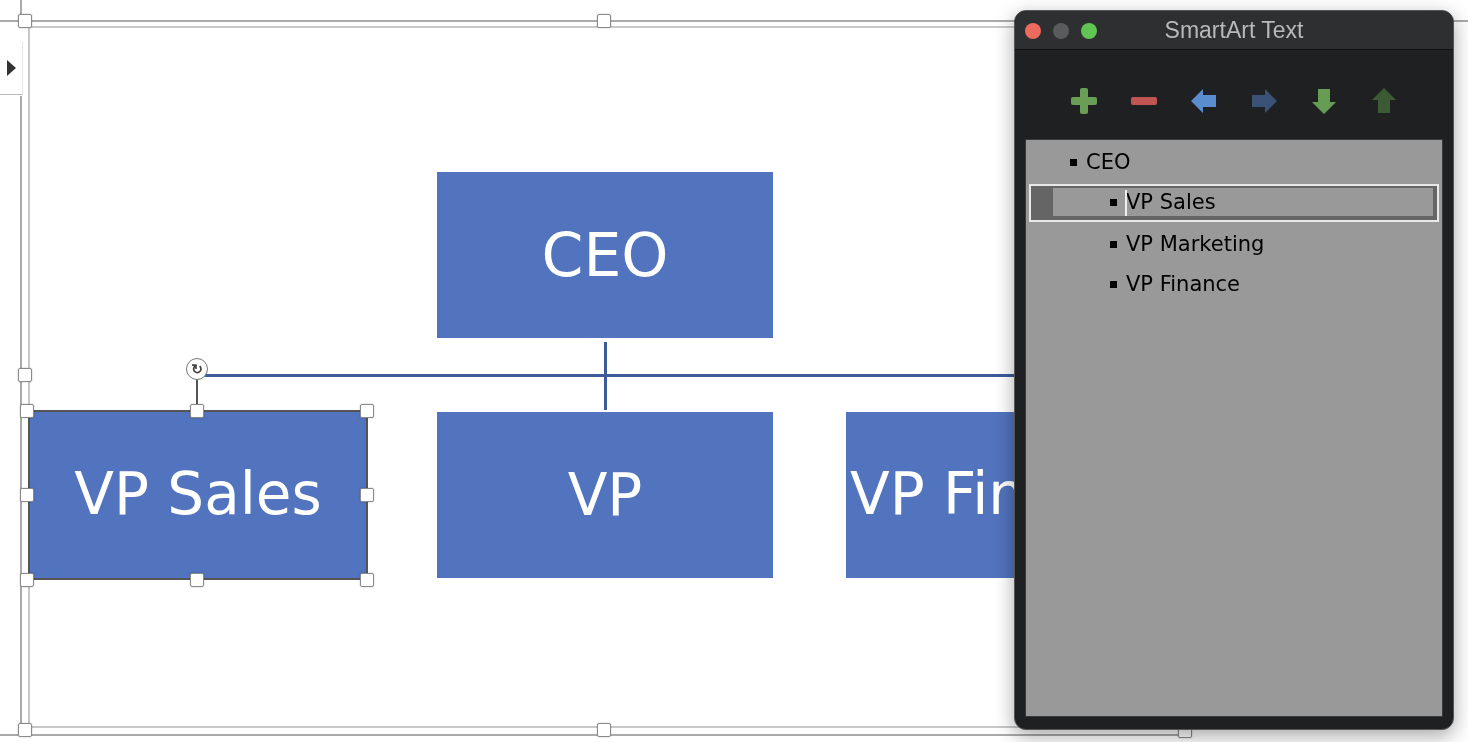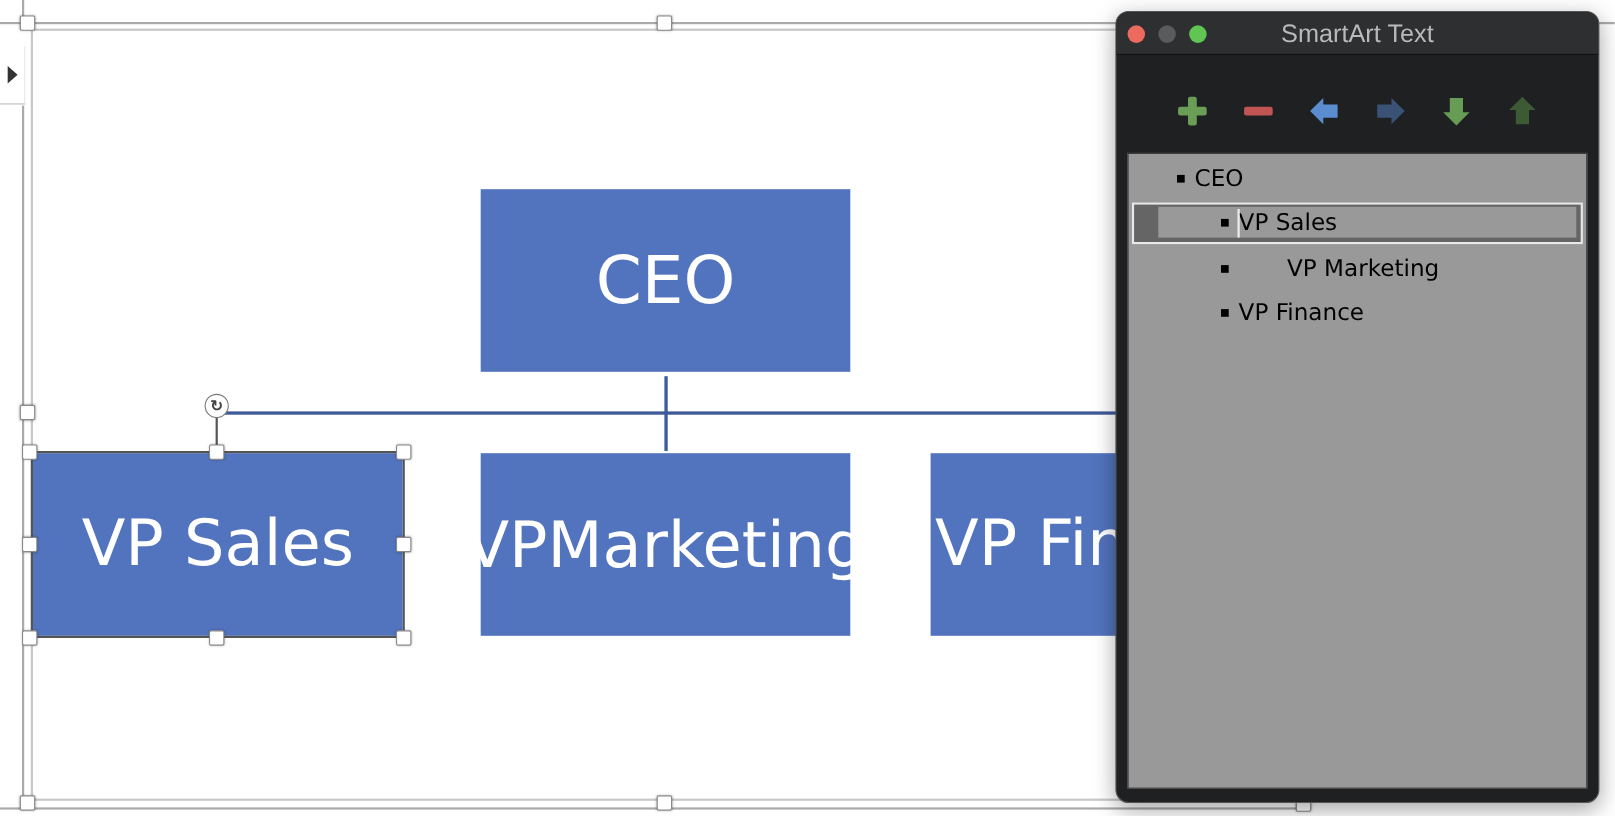--- a/index.html
+++ b/index.html
@@ -114,21 +114,20 @@
   <div class="handle" style="left:190px; top:404px;"></div>
   <div class="handle" style="left:360px; top:404px;"></div>
   <div class="handle" style="left:20px; top:488px;"></div>
   <div class="handle" style="left:360px; top:488px;"></div>
   <div class="handle" style="left:20px; top:573px;"></div>
   <div class="handle" style="left:190px; top:573px;"></div>
   <div class="handle" style="left:360px; top:573px;"></div>
 
   <div class="node" style="left:437px; top:412px; width:336px; height:166px; font-size:58px; flex-direction:row; line-height:1.0;">
     <span>VP</span>
-    <span>Marketing</span>
   </div>
 
   <div class="node" style="left:846px; top:412px; width:200px; height:166px; font-size:58px; justify-content:flex-start; padding-left:4px; box-sizing:border-box; overflow:hidden; white-space:nowrap;">
     <span>VP Finance</span>
   </div>
 </div>
 
 <div class="panel">
   <div class="titlebar">
     <div class="traffic">
@@ -181,21 +180,21 @@
 
     <div class="sel-row">
       <div class="sel-inner"></div>
     </div>
     <div class="item" style="left:84px; top:50px;">
       <span class="bullet"></span>
       <span>VP Sales</span>
     </div>
     <div class="caret" style="left:99px; top:50px;"></div>
 
-    <div class="item" style="left:84px; top:92px;gap:44px;">
+    <div class="item" style="left:84px; top:92px;">
       <span class="bullet"></span>
       <span>VP Marketing</span>
     </div>
     <div class="item" style="left:84px; top:132px;">
       <span class="bullet"></span>
       <span>VP Finance</span>
     </div>
   </div>
 </div>
 

